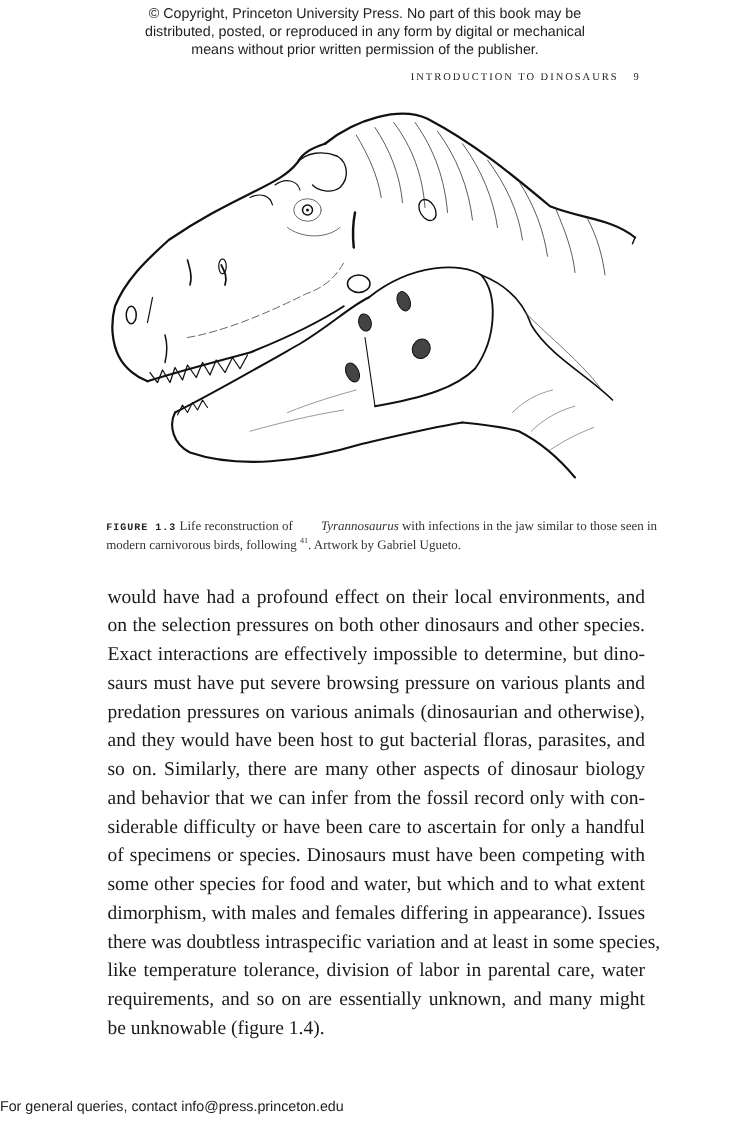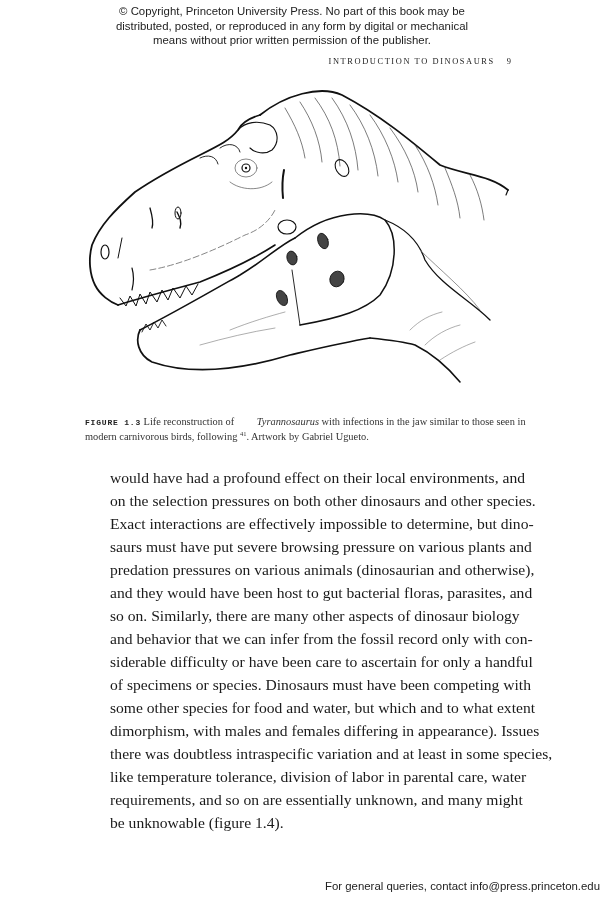--- a/index.html
+++ b/index.html
@@ -78,31 +78,30 @@
       font-family: "Liberation Serif", serif;
       font-size: 15.6px;
       line-height: 23px;
       color: #1a1a1a;
     }
     .body-text .line {
       display: block;
       white-space: nowrap;
       text-align-last: justify;
       text-align: justify;
-      margin-left: 24px;
     }
     .body-text .line.last {
       text-align-last: left;
     }
     .footer {
       position: absolute;
       top: 880px;
       left: 0;
       width: 600px;
-      text-align: right;
+      text-align: left;
       font-family: "Liberation Sans", sans-serif;
       font-size: 11.4px;
       color: #222;
     }
   </style>
 </head>
 <body>
 
 <div class="copyright">
   <div>© Copyright, Princeton University Press. No part of this book may be</div>

